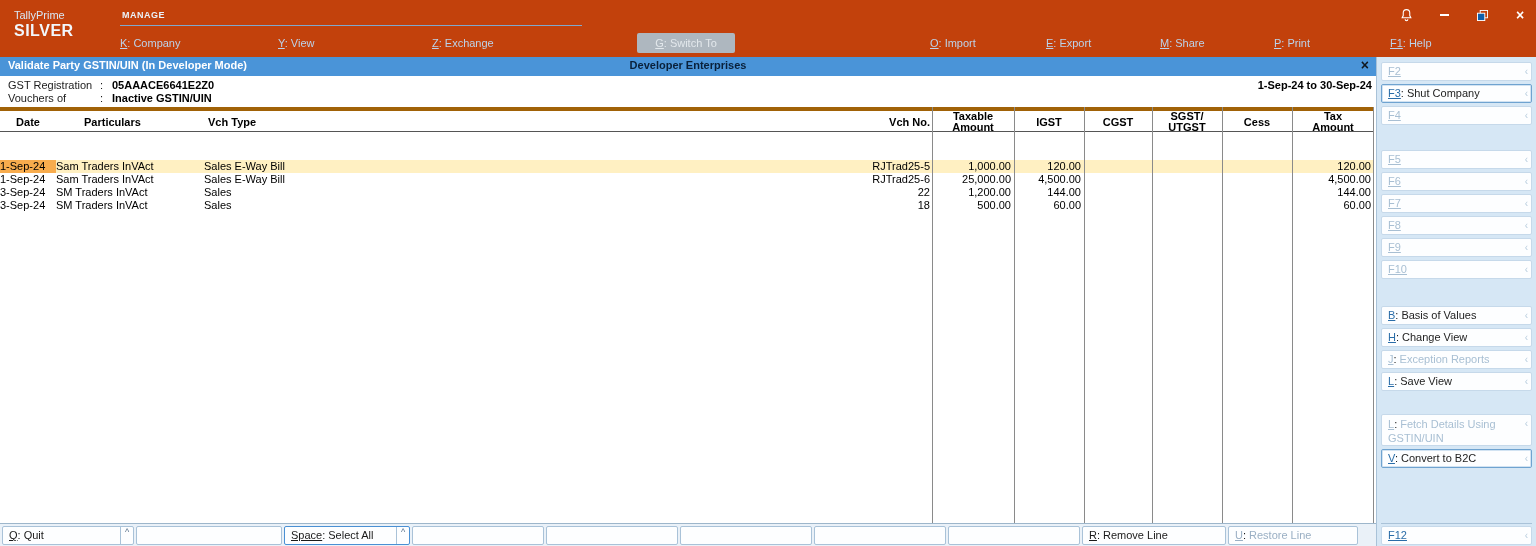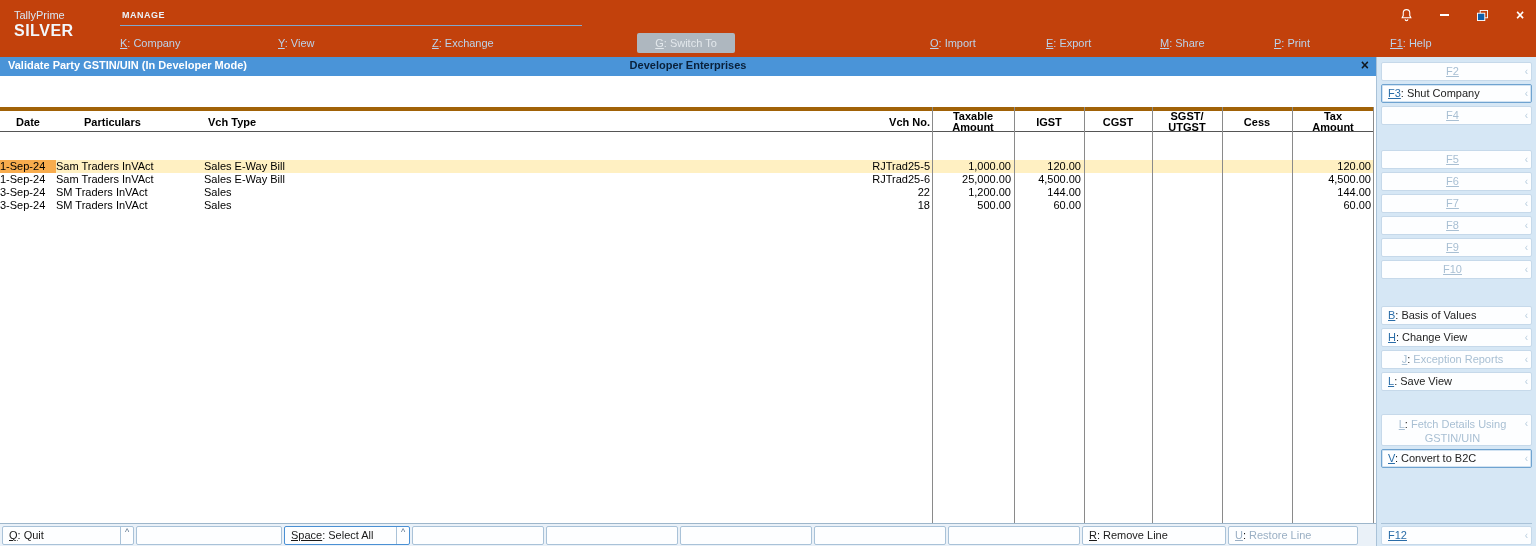--- a/index.html
+++ b/index.html
@@ -74,21 +74,21 @@
   .bseg.focus { border-color:#4A90D4; }
   .bseg.gray .key, .bseg.gray .lbl { color:#9AAFC4; }
 
   
   .sidebar { position:absolute; left:1376px; top:57px; width:160px; height:489px; background:#D6E7F5; border-left:1px solid #A9C2D8;
              display:flex; flex-direction:column; padding:5px 4px 0 4px; }
   .sb-btn { position:relative; min-height:19px; margin-bottom:3px; background:#FDFEFF; border:1px solid #C6D9EA; border-radius:2px;
             line-height:17px; padding:0 14px 0 6px; color:#222; cursor:pointer; }
   .sb-btn .key { color:#2A6DA8; text-decoration:underline; }
   .sb-btn .lbl { margin-left:3px; }
-  .sb-btn.disabled { cursor:default;text-align:center; }
+  .sb-btn.disabled { cursor:default; }
   .sb-btn.disabled .key, .sb-btn.disabled .lbl { color:#A8BFD3; }
   .sb-btn.strong { border-color:#6FA3D0; box-shadow:0 0 0 1px #D2E3F2 inset; }
   .sb-btn.two-line { min-height:32px; line-height:14px; padding-top:2px; }
   .sb-arrow { position:absolute; right:3px; top:1px; color:#B9CDDE; font-size:10px; line-height:15px; }
   .sb-gap-a { height:22px; } .sb-gap-b { height:24px; } .sb-gap-c { height:20px; }
   .sb-f12wrap { margin-top:auto; border-top:1px solid #A9C2D8; padding:2px 0 2px 0; height:23px; }
   .sb-f12wrap .sb-btn { margin-bottom:0; }
 </style>
 </head>
 <body>
@@ -153,20 +153,29 @@
       <span class="wbtn close-glyph">×</span>
     </div>
   </div>
 
   <div class="titlebar">
     <div class="tb-company">Developer Enterprises</div>
     <div class="tb-title">Validate Party GSTIN/UIN (In Developer Mode)</div>
     <div class="tb-close">×</div>
   </div>
 
+  <div class="info">
+    <div class="info-row r1">
+      <span class="info-label">GST Registration</span><span class="info-colon">:</span><span class="info-value">05AAACE6641E2Z0</span>
+    </div>
+    <div class="info-row r2">
+      <span class="info-label">Vouchers of</span><span class="info-colon">:</span><span class="info-value">Inactive GSTIN/UIN</span>
+    </div>
+    <div class="period">1-Sep-24 to 30-Sep-24</div>
+  </div>
 
   <div class="thead grid10">
     <span class="hc h-date">Date</span>
     <span class="hc h-part">Particulars</span>
     <span class="hc h-vtype">Vch Type</span>
     <span class="hc h-vno">Vch No.</span>
     <span class="hc">Taxable
 Amount</span>
     <span class="hc">IGST</span>
     <span class="hc">CGST</span>

